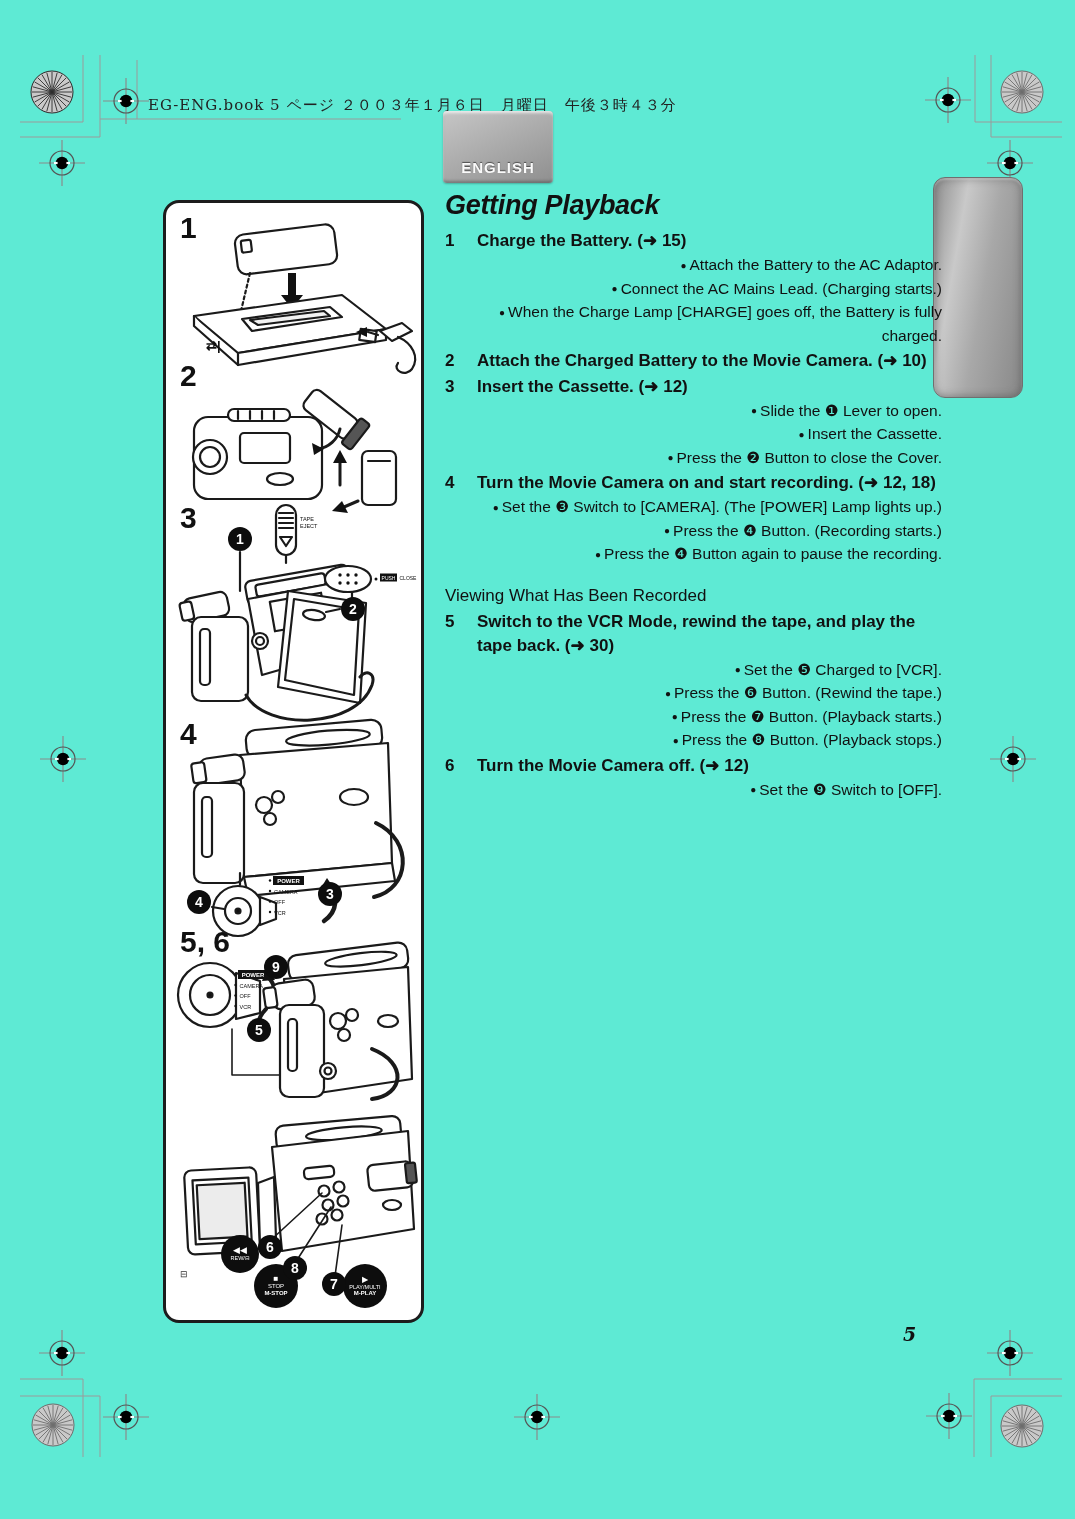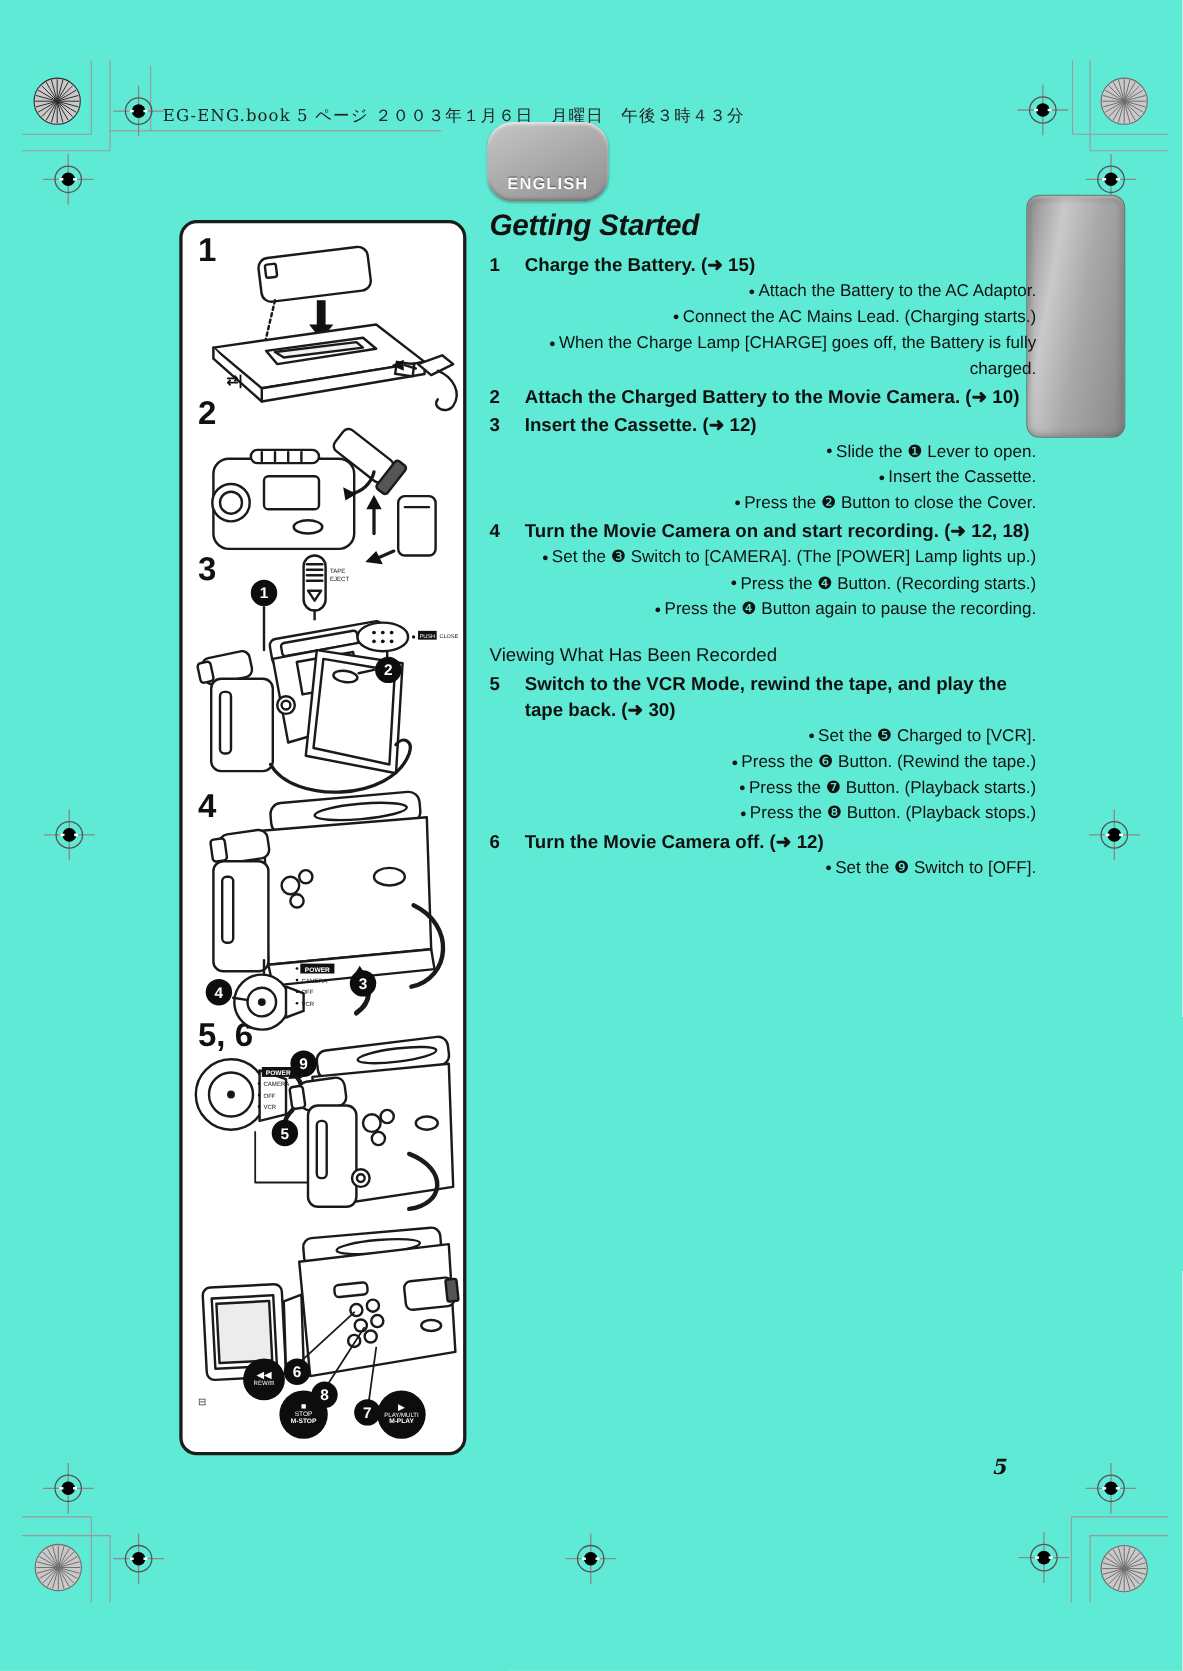--- a/index.html
+++ b/index.html
@@ -2,21 +2,21 @@
 <html><head>
 <meta charset="utf-8">
 <style>
   html,body{margin:0;padding:0;background:#fff;}
   #page{position:relative;width:1075px;height:1519px;background:#5eead4;overflow:hidden;
         font-family:"Liberation Sans",sans-serif;color:#111;}
   
   .print-header{position:absolute;left:148px;top:96px;font-family:"DejaVu Serif",serif;
         font-size:15px;letter-spacing:1px;color:#222;white-space:nowrap;}
   
-  .lang-tab{position:absolute;left:443px;top:111px;width:110px;height:72px;border-radius:23px;
+  .lang-tab{position:absolute;left:443px;top:111px;width:110px;height:72px;border-radius:4px;
         background:linear-gradient(155deg,#c6c6c6 0%,#adadad 45%,#8f8f8f 100%);
         box-shadow:inset 0 2px 3px rgba(255,255,255,.7), inset 0 -2px 3px rgba(60,60,60,.45), 0 1px 2px rgba(0,0,0,.25);
         display:flex;align-items:flex-end;justify-content:center;}
   .lang-tab span{font-size:15px;font-weight:bold;letter-spacing:1px;color:#fafafa;
         text-shadow:0 -1px 1px #4d4d4d;margin-bottom:7px;}
   
   .side-tab{position:absolute;left:933px;top:177px;width:88px;height:219px;border-radius:12px;
         border:1px solid #6f6f6f;
         background:linear-gradient(100deg,#8d8d8d 0%,#c9c9c9 28%,#a8a8a8 55%,#888 100%);
         box-shadow:inset 0 0 8px rgba(70,70,70,.6), inset 0 2px 2px rgba(255,255,255,.5);}
@@ -348,21 +348,21 @@
     </div>
     <div class="cam-btn" style="left:177px;top:1061px;width:44px;height:44px">
       <span class="ic" style="font-size:8px">▶</span>
       <span class="l1">PLAY/MULTI</span>
       <span class="l2">M-PLAY</span>
     </div>
     <span class="mini-ic" style="left:14px;top:1066px">⊟</span>
   </div>
 
   <div class="text-col">
-    <h1 class="page-title">Getting Started</h1>
+    <h1 class="page-title">Getting Playback</h1>
     <div>
         <div class="step">
           <div class="step-num">1</div>
           <div class="step-title">Charge the Battery. (➜ 15)</div>
         </div>
         <div class="bullets">
           <div class="bullet">Attach the Battery to the AC Adaptor.</div>
           <div class="bullet">Connect the AC Mains Lead. (Charging starts.)</div>
           <div class="bullet">When the Charge Lamp [CHARGE] goes off, the Battery is fully charged.</div>
         </div>

